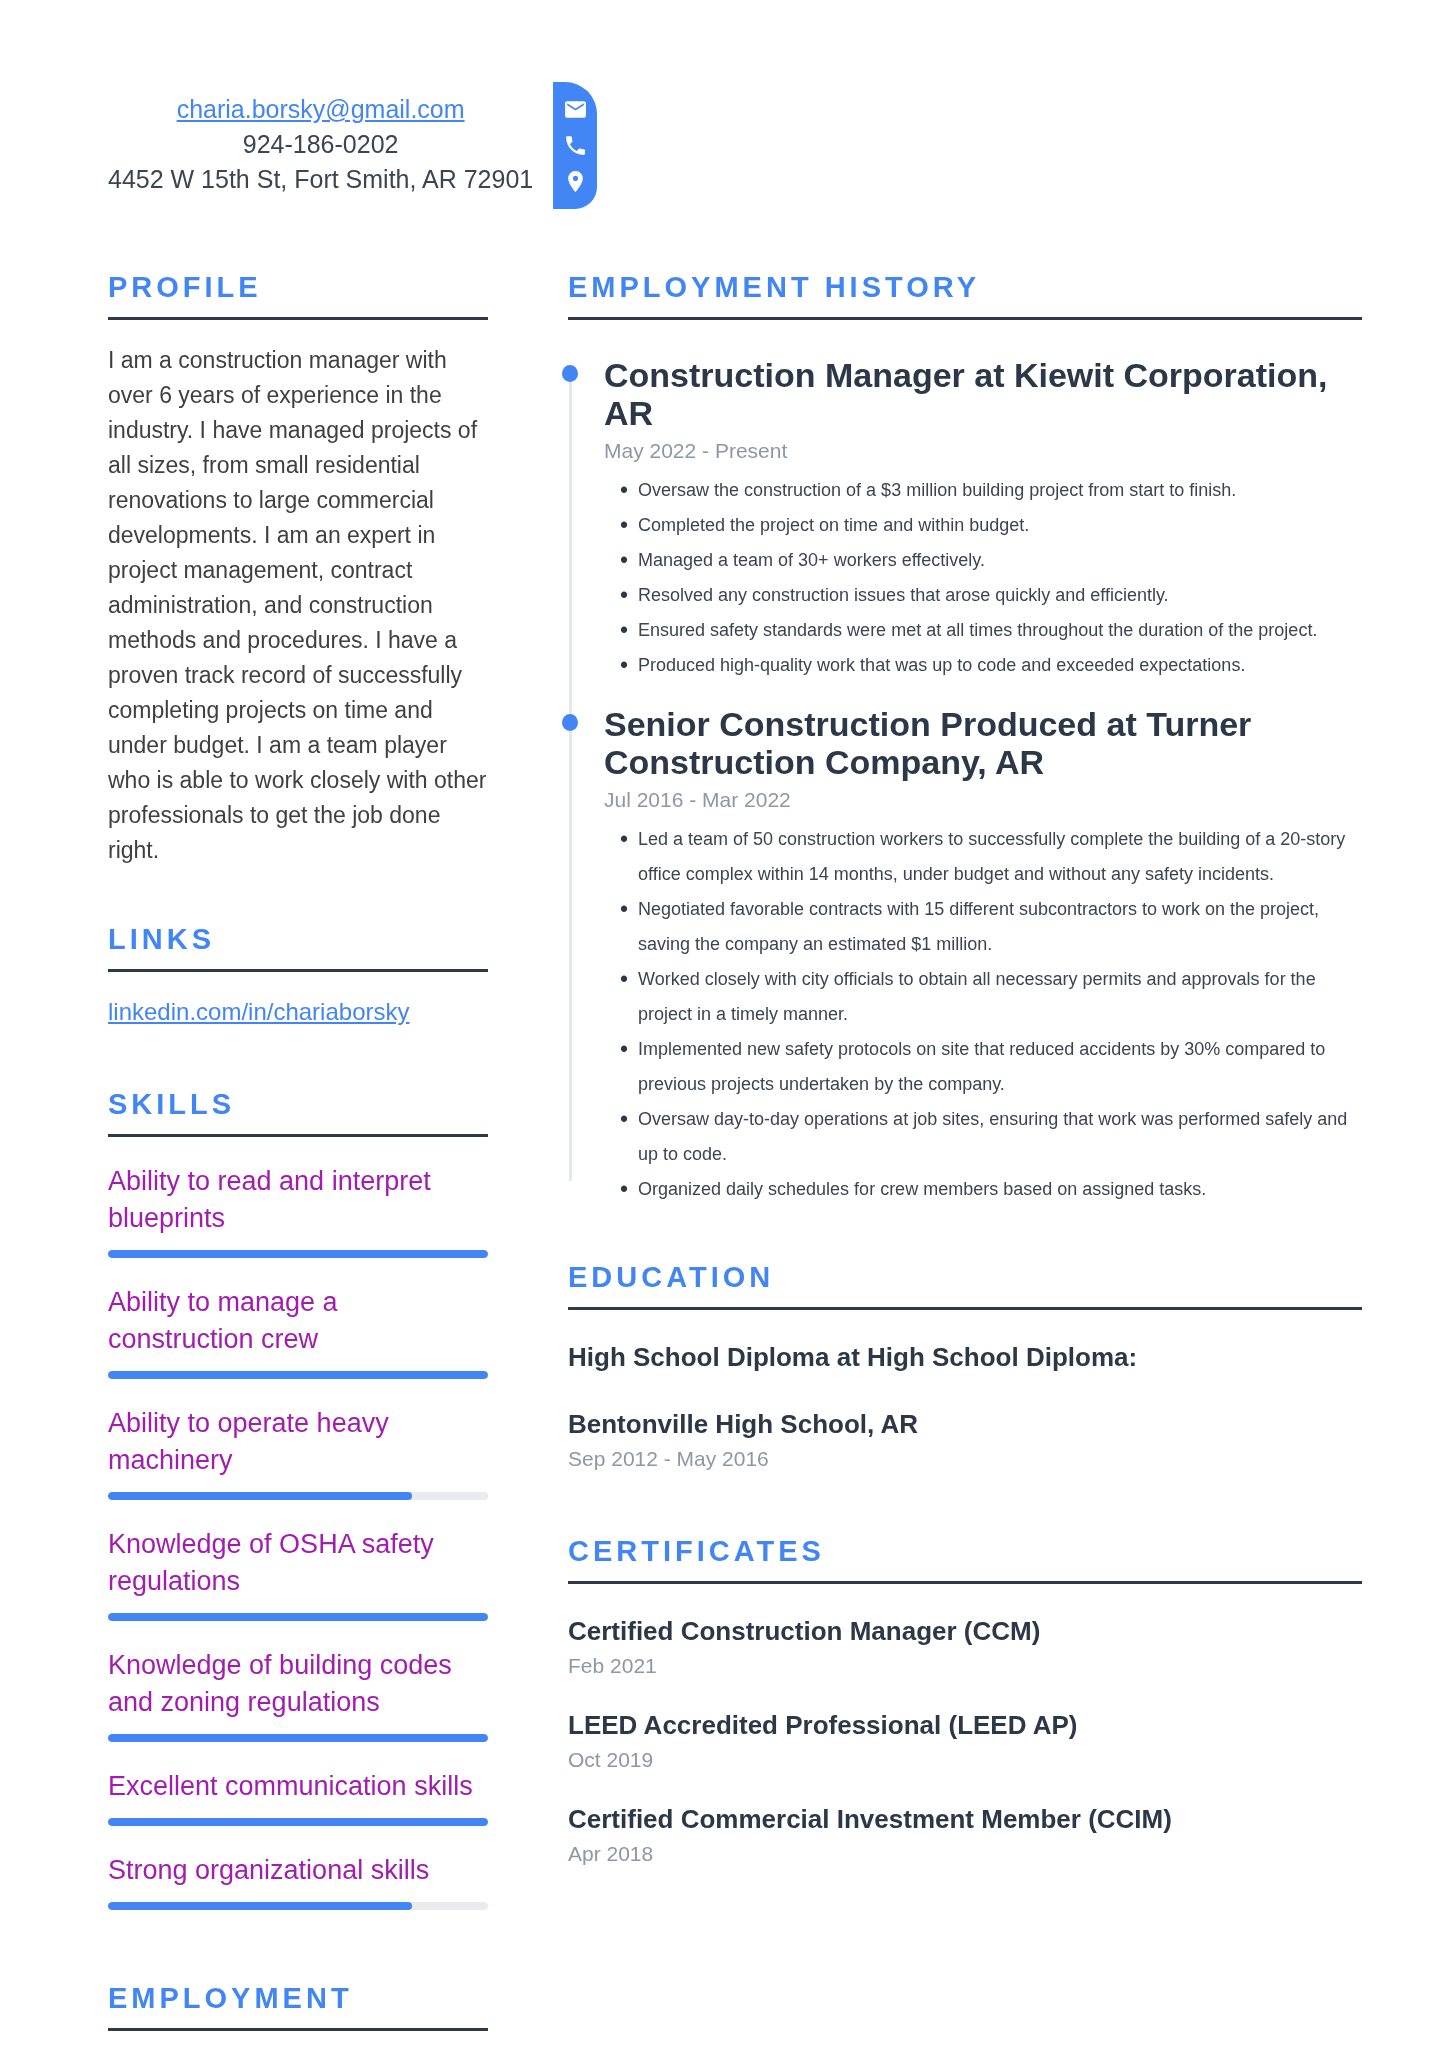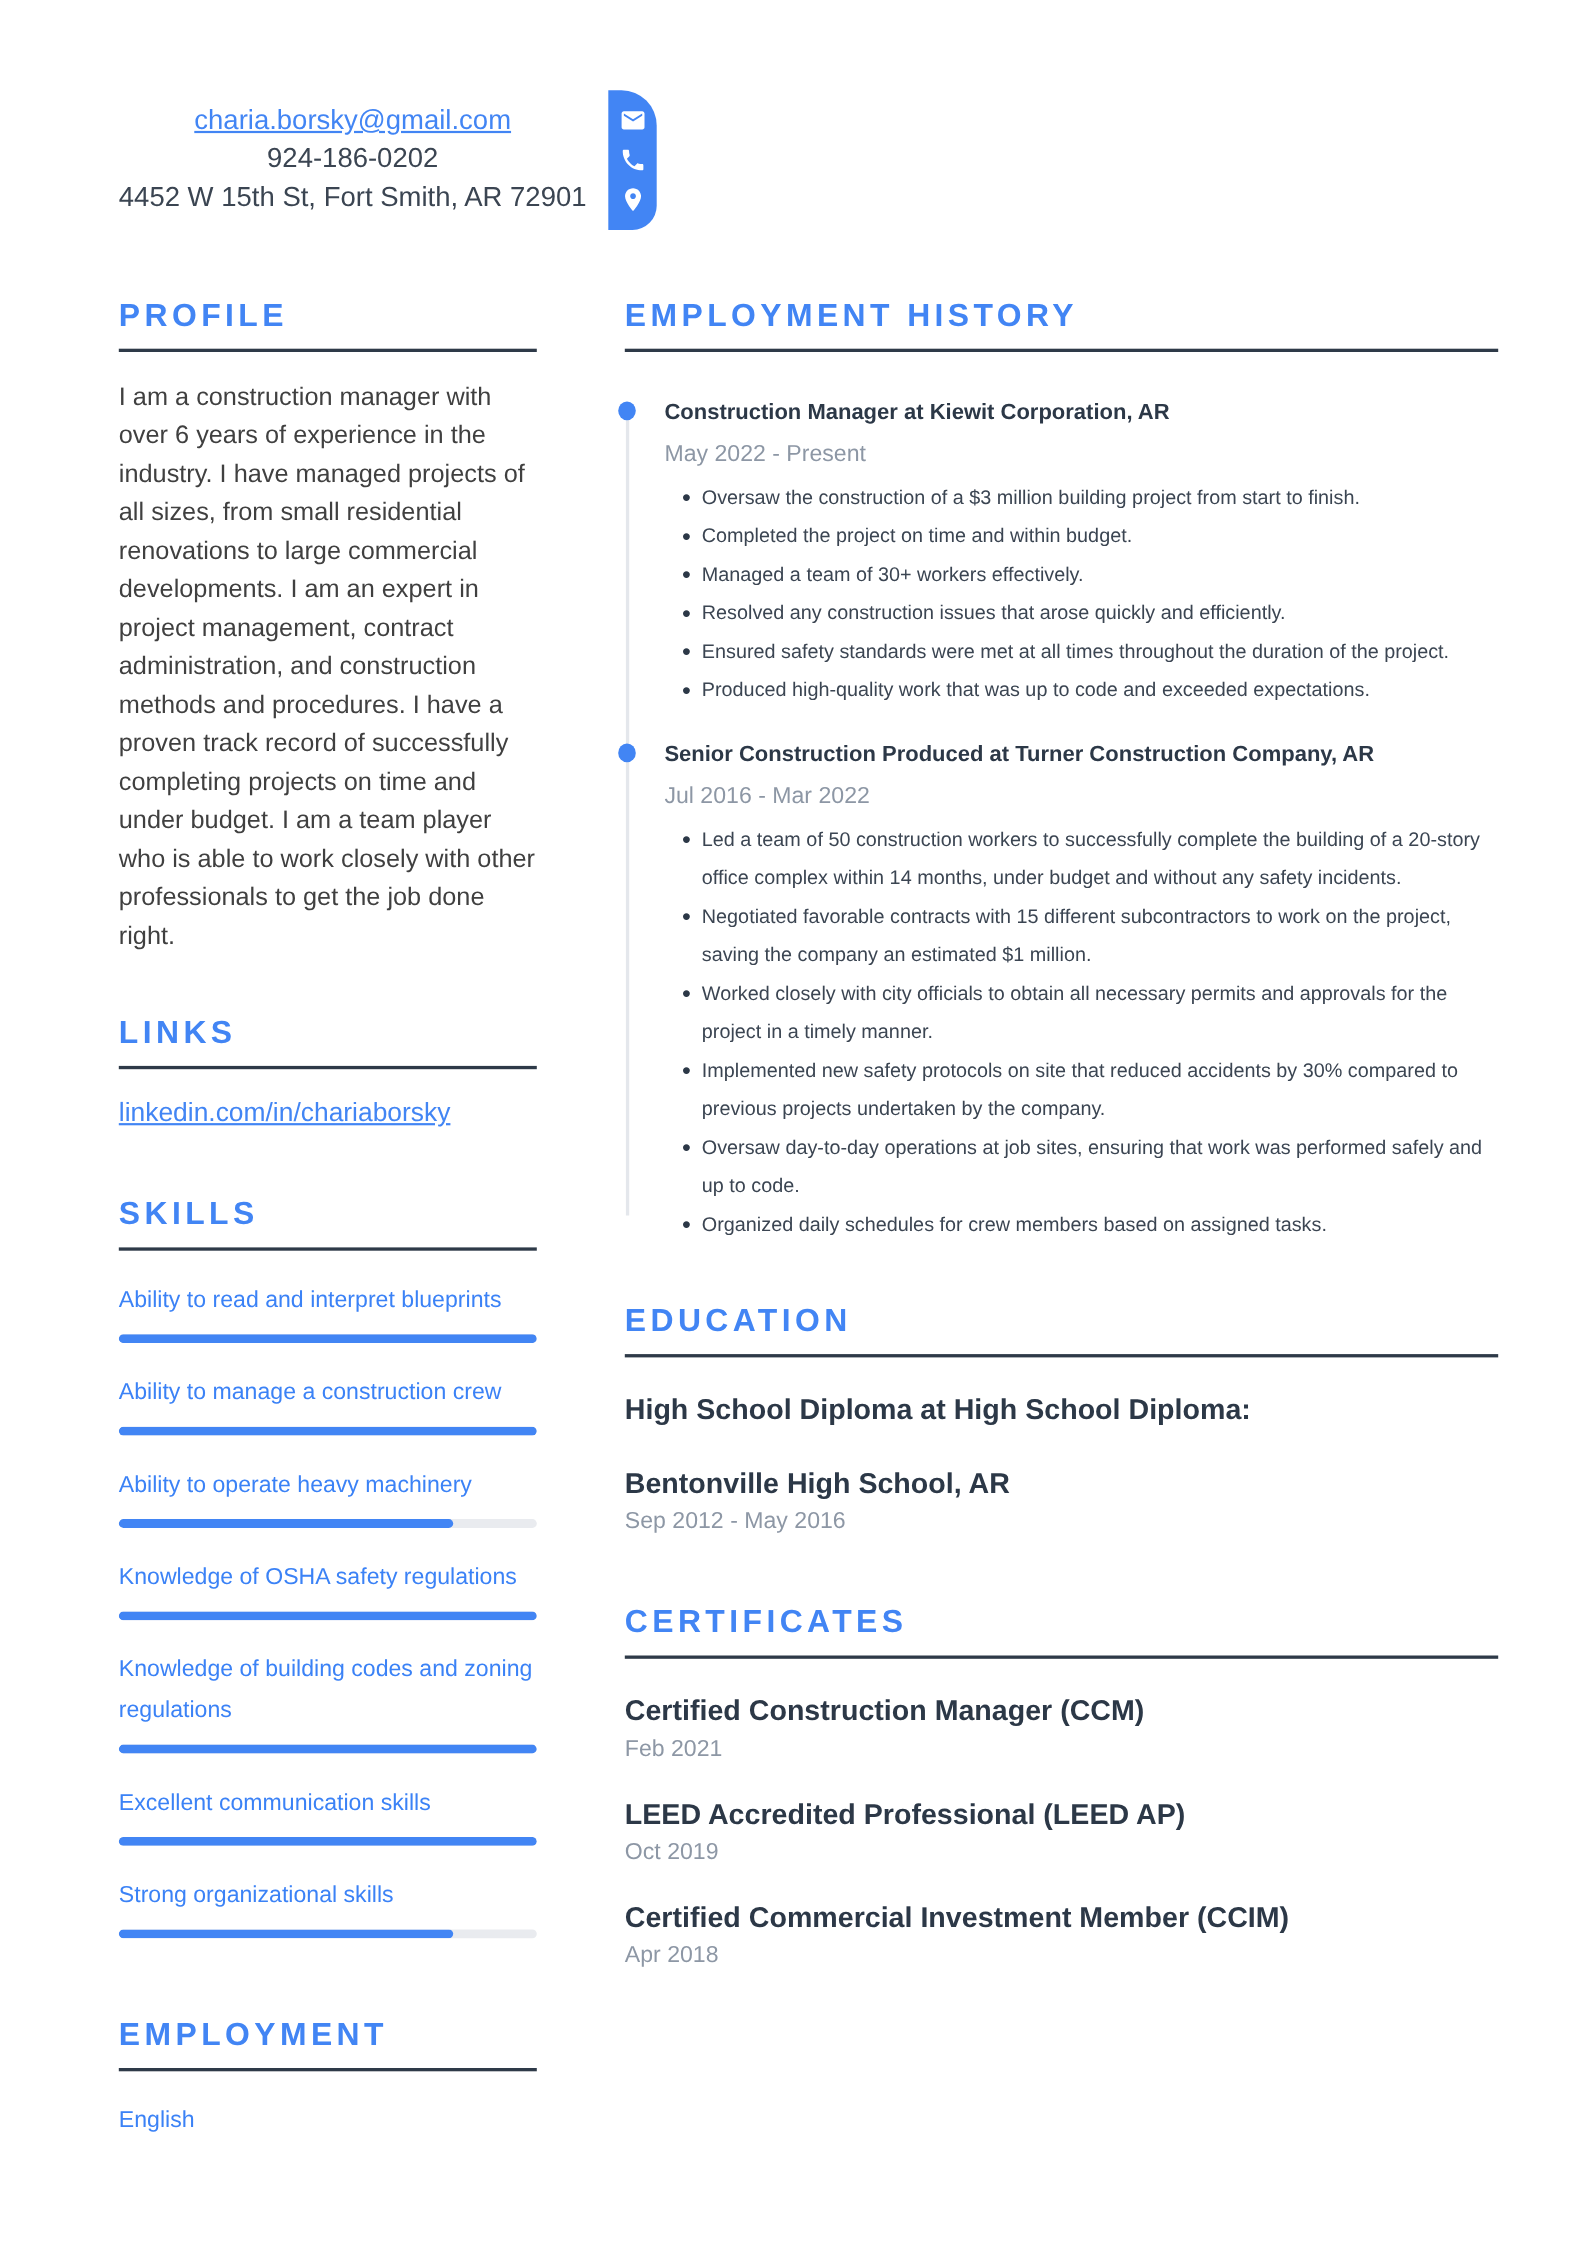--- a/index.html
+++ b/index.html
@@ -41,42 +41,42 @@
     border-bottom:3px solid #2e3a48;
   }
 
   
   .profile-text { margin-top:23px; font-size:23px; line-height:35px; color:#404040; }
   .links-sec { margin-top:55px; }
   .link-item { margin-top:26px; font-size:24px; }
   .link-item a { color:#4285f4; text-decoration:underline; cursor:pointer; }
   .skills-sec { margin-top:62px; }
   .skill-item { margin-top:26px; }
-  .skill-label { font-size:21px; line-height:37px; color:#3b82f6; }
+  .skill-label { font-size:27px; line-height:37px; color:#a21caf; }
   .bar-track {
     margin-top:13px; height:8px; border-radius:4px;
     background:#e9ebef; overflow:hidden; width:100%;
   }
   .bar-fill { height:8px; border-radius:4px; background:#4285f4; }
   .langs-sec { margin-top:72px; }
 
   
   .jobs { position:relative; margin-top:36px; }
   .jobs::before {
     content:""; position:absolute; left:1px; top:10px; bottom:26px;
     width:3px; background:#e4e7ec;
   }
   .job { position:relative; padding-left:36px; }
   .job + .job { margin-top:22px; }
   .job-dot {
     position:absolute; left:-6px; top:9px;
     width:16px; height:17px; border-radius:50%;
     background:#4285f4; z-index:1;
   }
-  .job-title { font-size:20px; font-weight:bold; color:#2c3847; line-height:38px; }
+  .job-title { font-size:34px; font-weight:bold; color:#2c3847; line-height:38px; }
   .job-dates, .edu-dates, .cert-dates { font-size:21px; color:#8d97a5; margin-top:7px; }
   .bullets { list-style:none; margin-top:10px; }
   .bullets li {
     font-size:18px; line-height:35px; color:#3b4552;
     padding-left:34px; position:relative;
   }
   .bullets li::before {
     content:"\2022";
     position:absolute; left:16px; top:0;
     color:#2c3847; font-size:23px;

